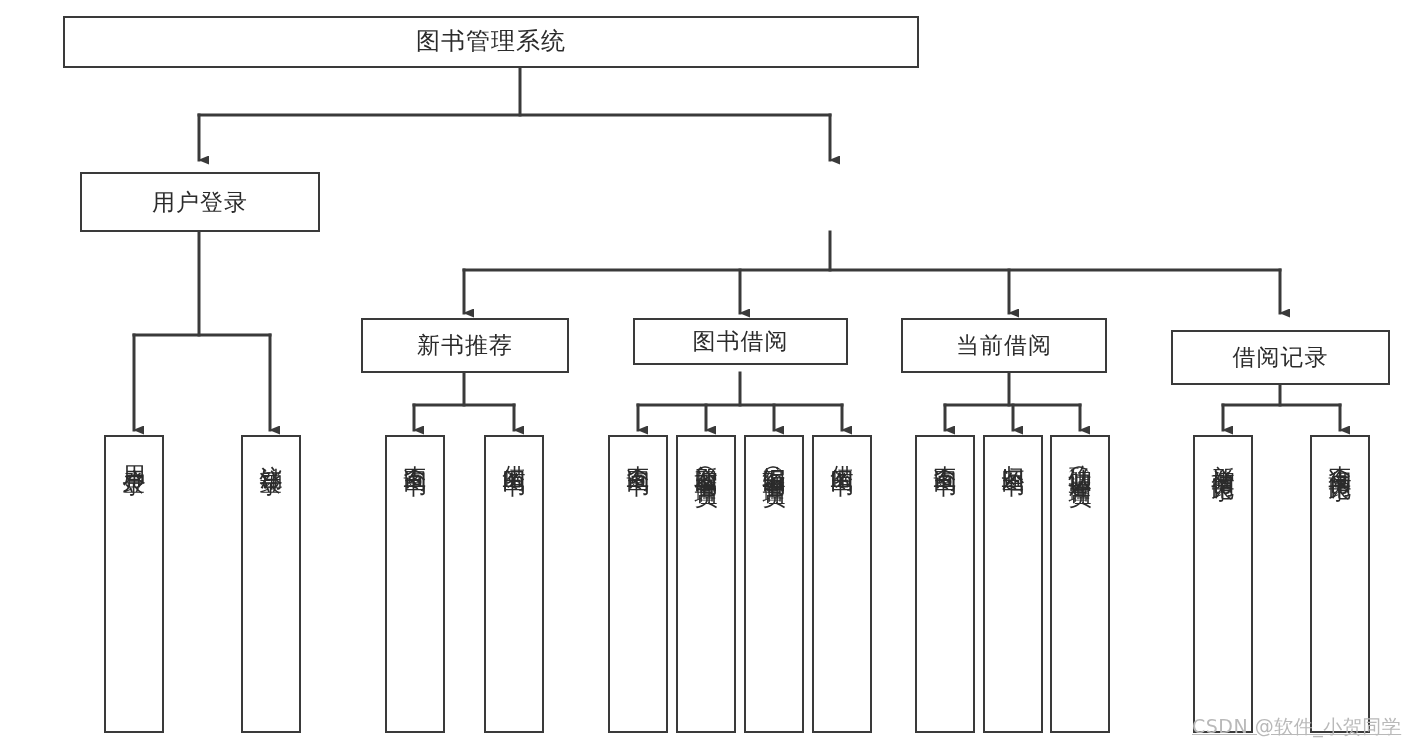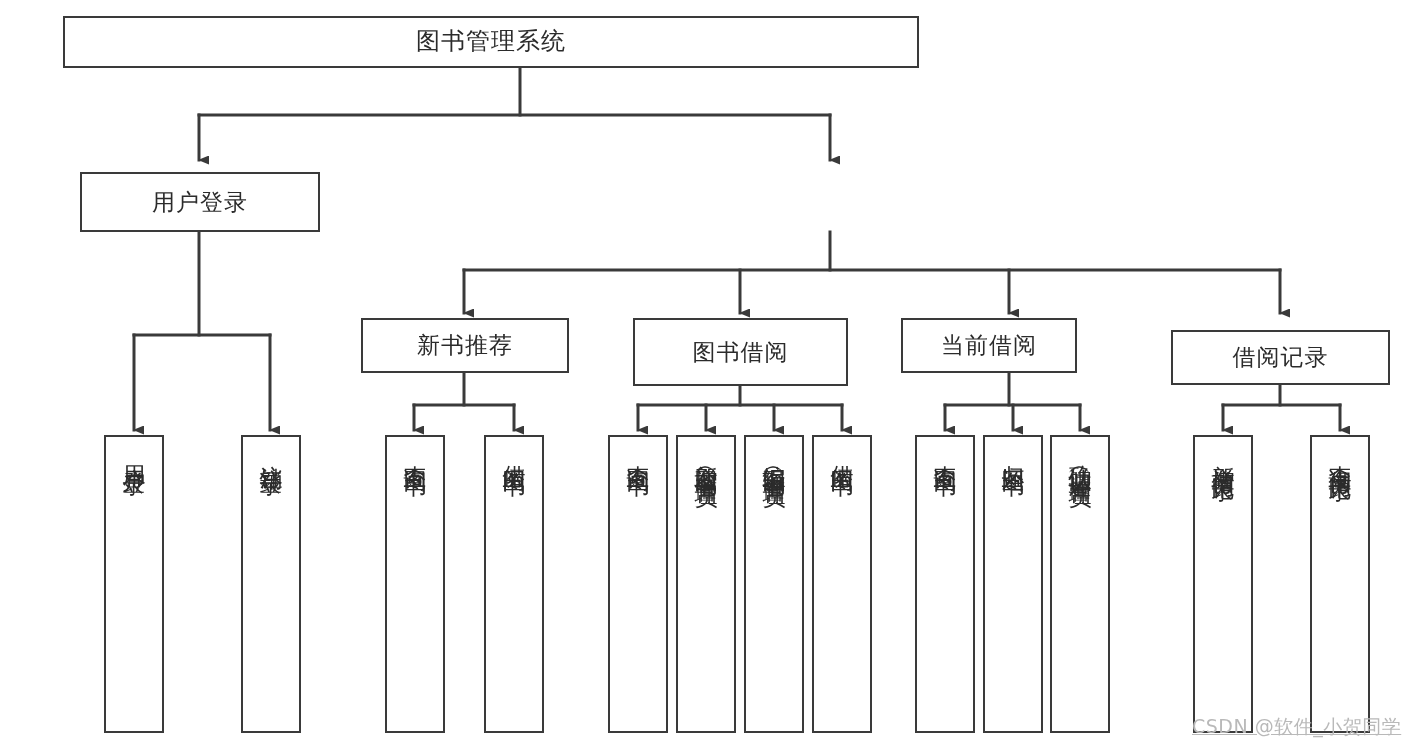--- a/index.html
+++ b/index.html
@@ -132,24 +132,24 @@
     <span class="label">图书管理系统</span>
   </div>
 
   <div class="node horiz" style="left:80px; top:172px; width:240px; height:60px;">
     <span class="label">用户登录</span>
   </div>
 
   <div class="node horiz" style="left:361px; top:318px; width:208px; height:55px;">
     <span class="label">新书推荐</span>
   </div>
-  <div class="node horiz" style="left:633px; top:318px; width:215px; height:68px;justify-content:center;">
+  <div class="node horiz" style="left:633px; top:318px; width:215px; height:47px;justify-content:center;">
     <span class="label">图书借阅</span>
   </div>
-  <div class="node horiz" style="left:901px; top:318px; width:176px; height:55px;">
+  <div class="node horiz" style="left:901px; top:318px; width:206px; height:55px;">
     <span class="label">当前借阅</span>
   </div>
   <div class="node horiz" style="left:1171px; top:318px; width:219px; height:55px;margin-top:12px;">
     <span class="label">借阅记录</span>
   </div>
 
   <div class="node vert" style="left:104px; top:435px; width:60px; height:298px;">
     <span class="label">用户登录</span>
   </div>
   <div class="node vert" style="left:241px; top:435px; width:60px; height:298px;">

